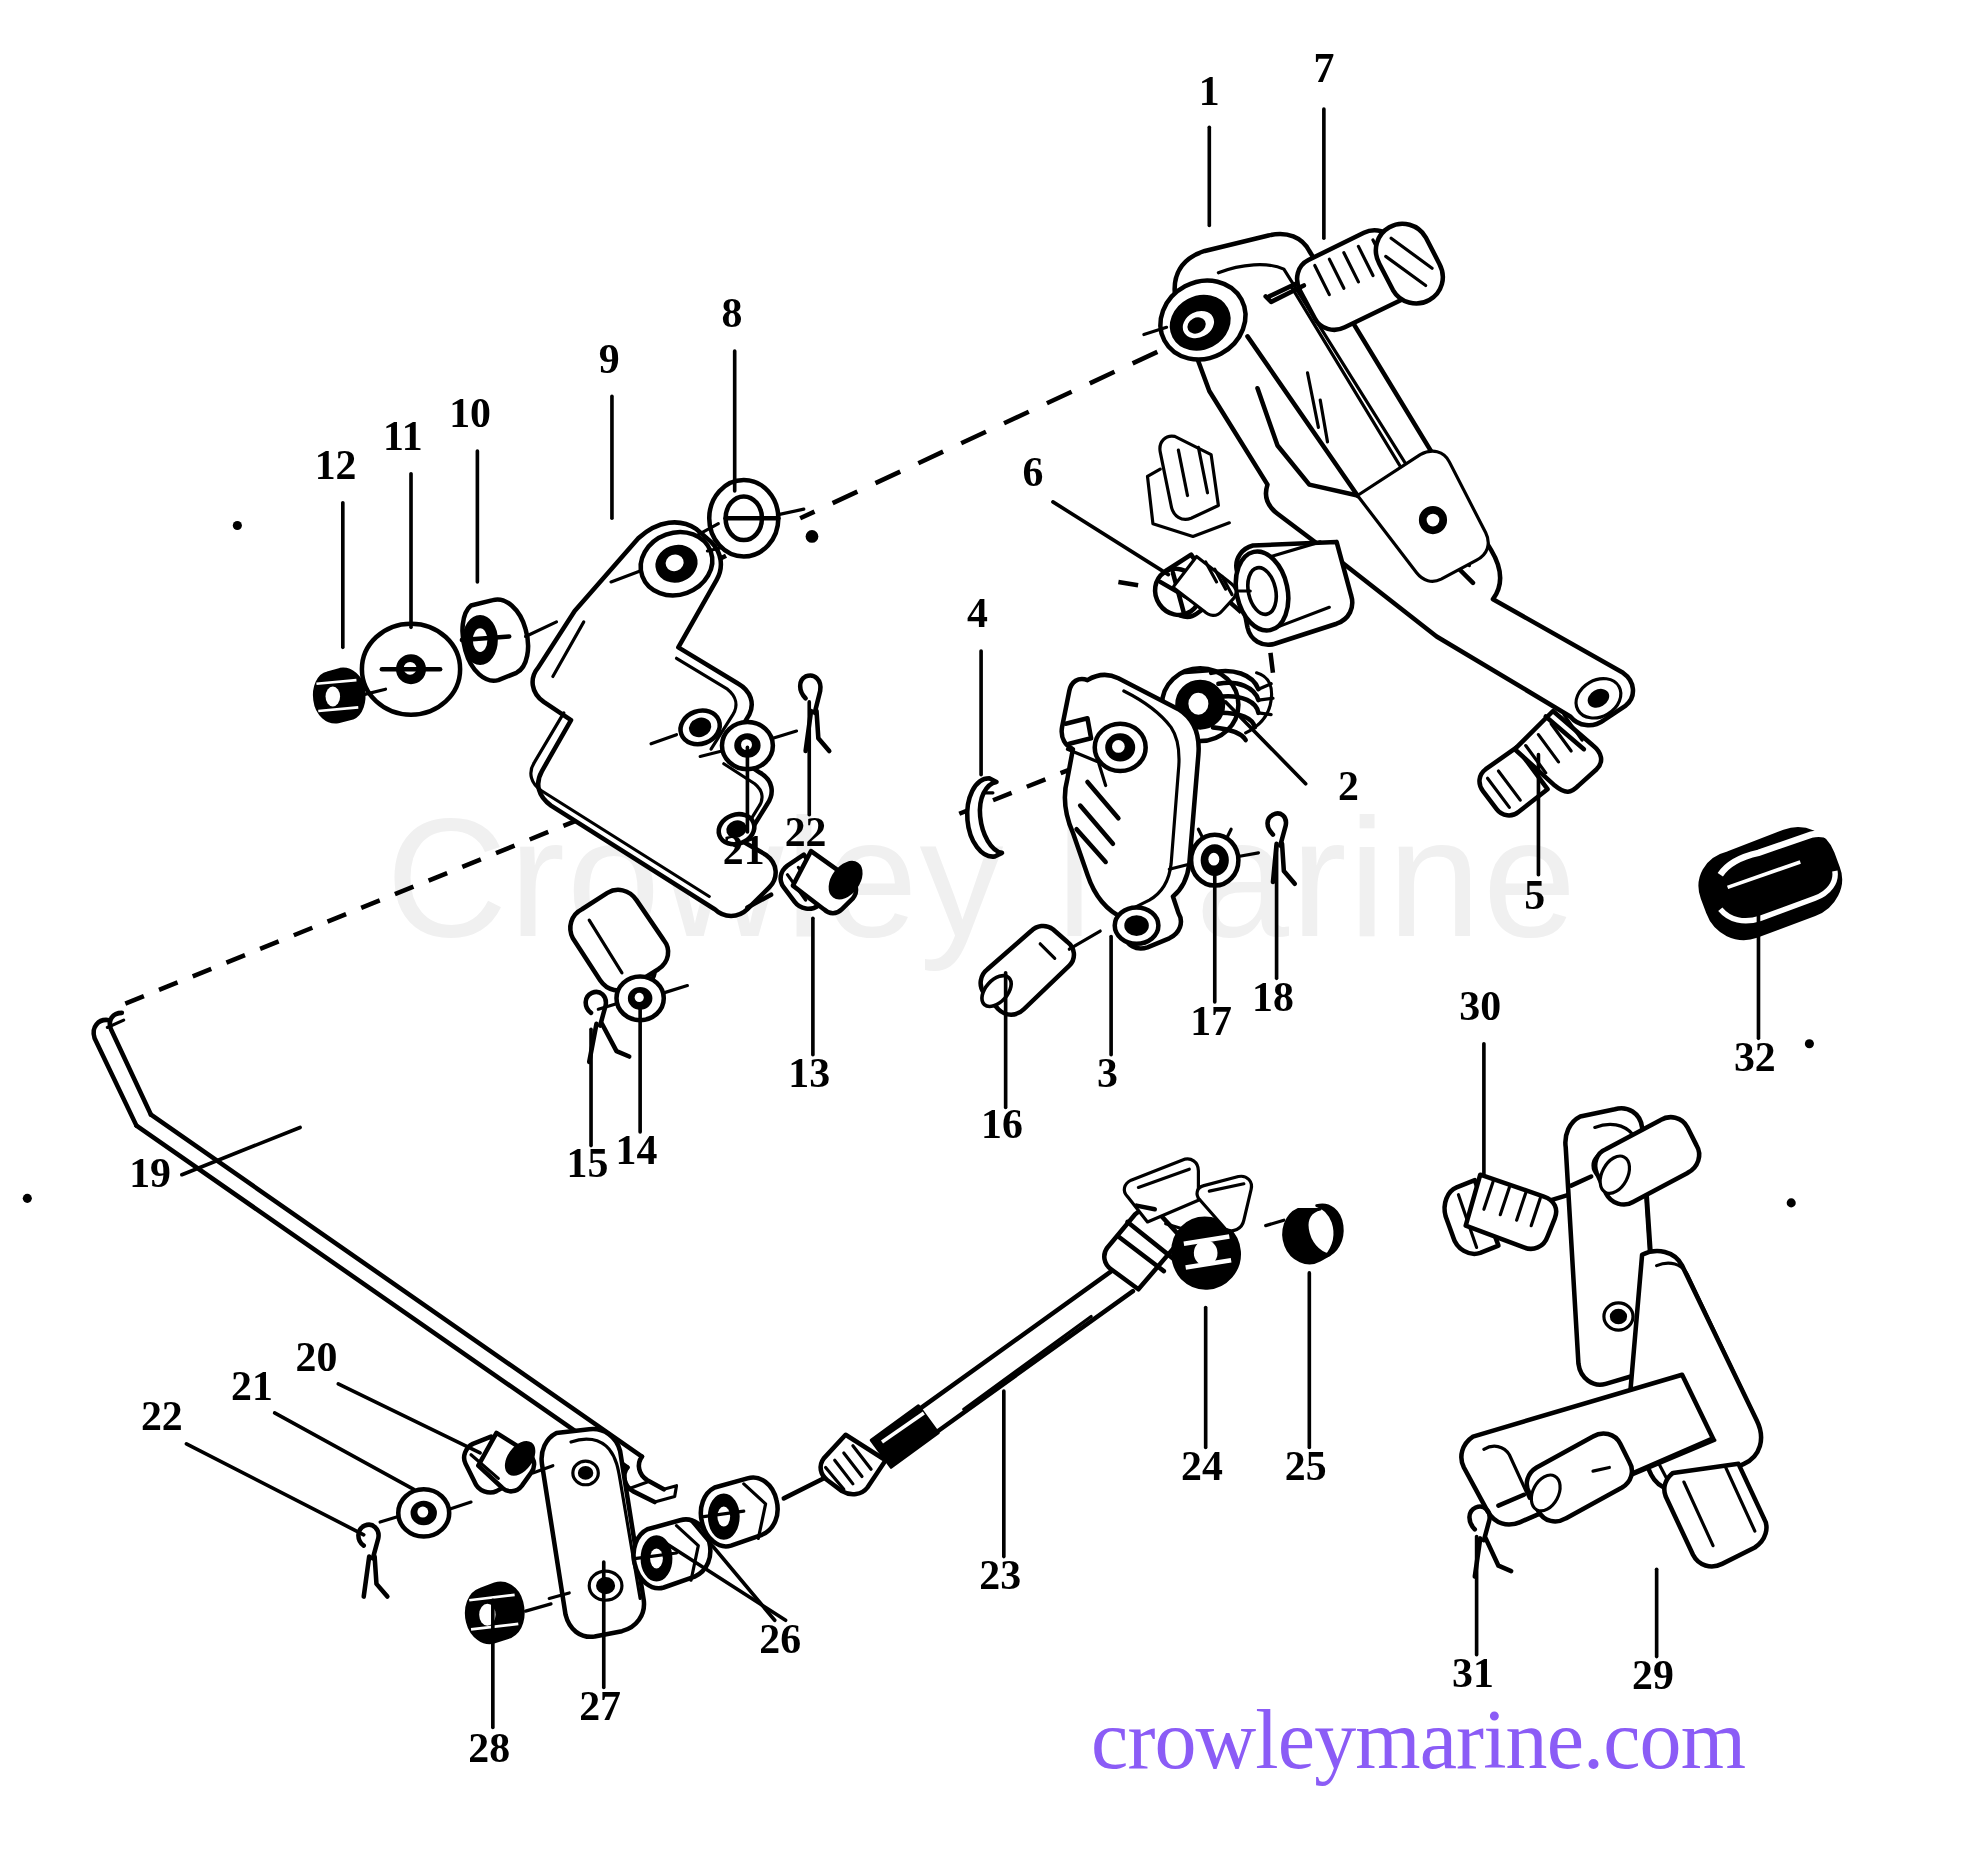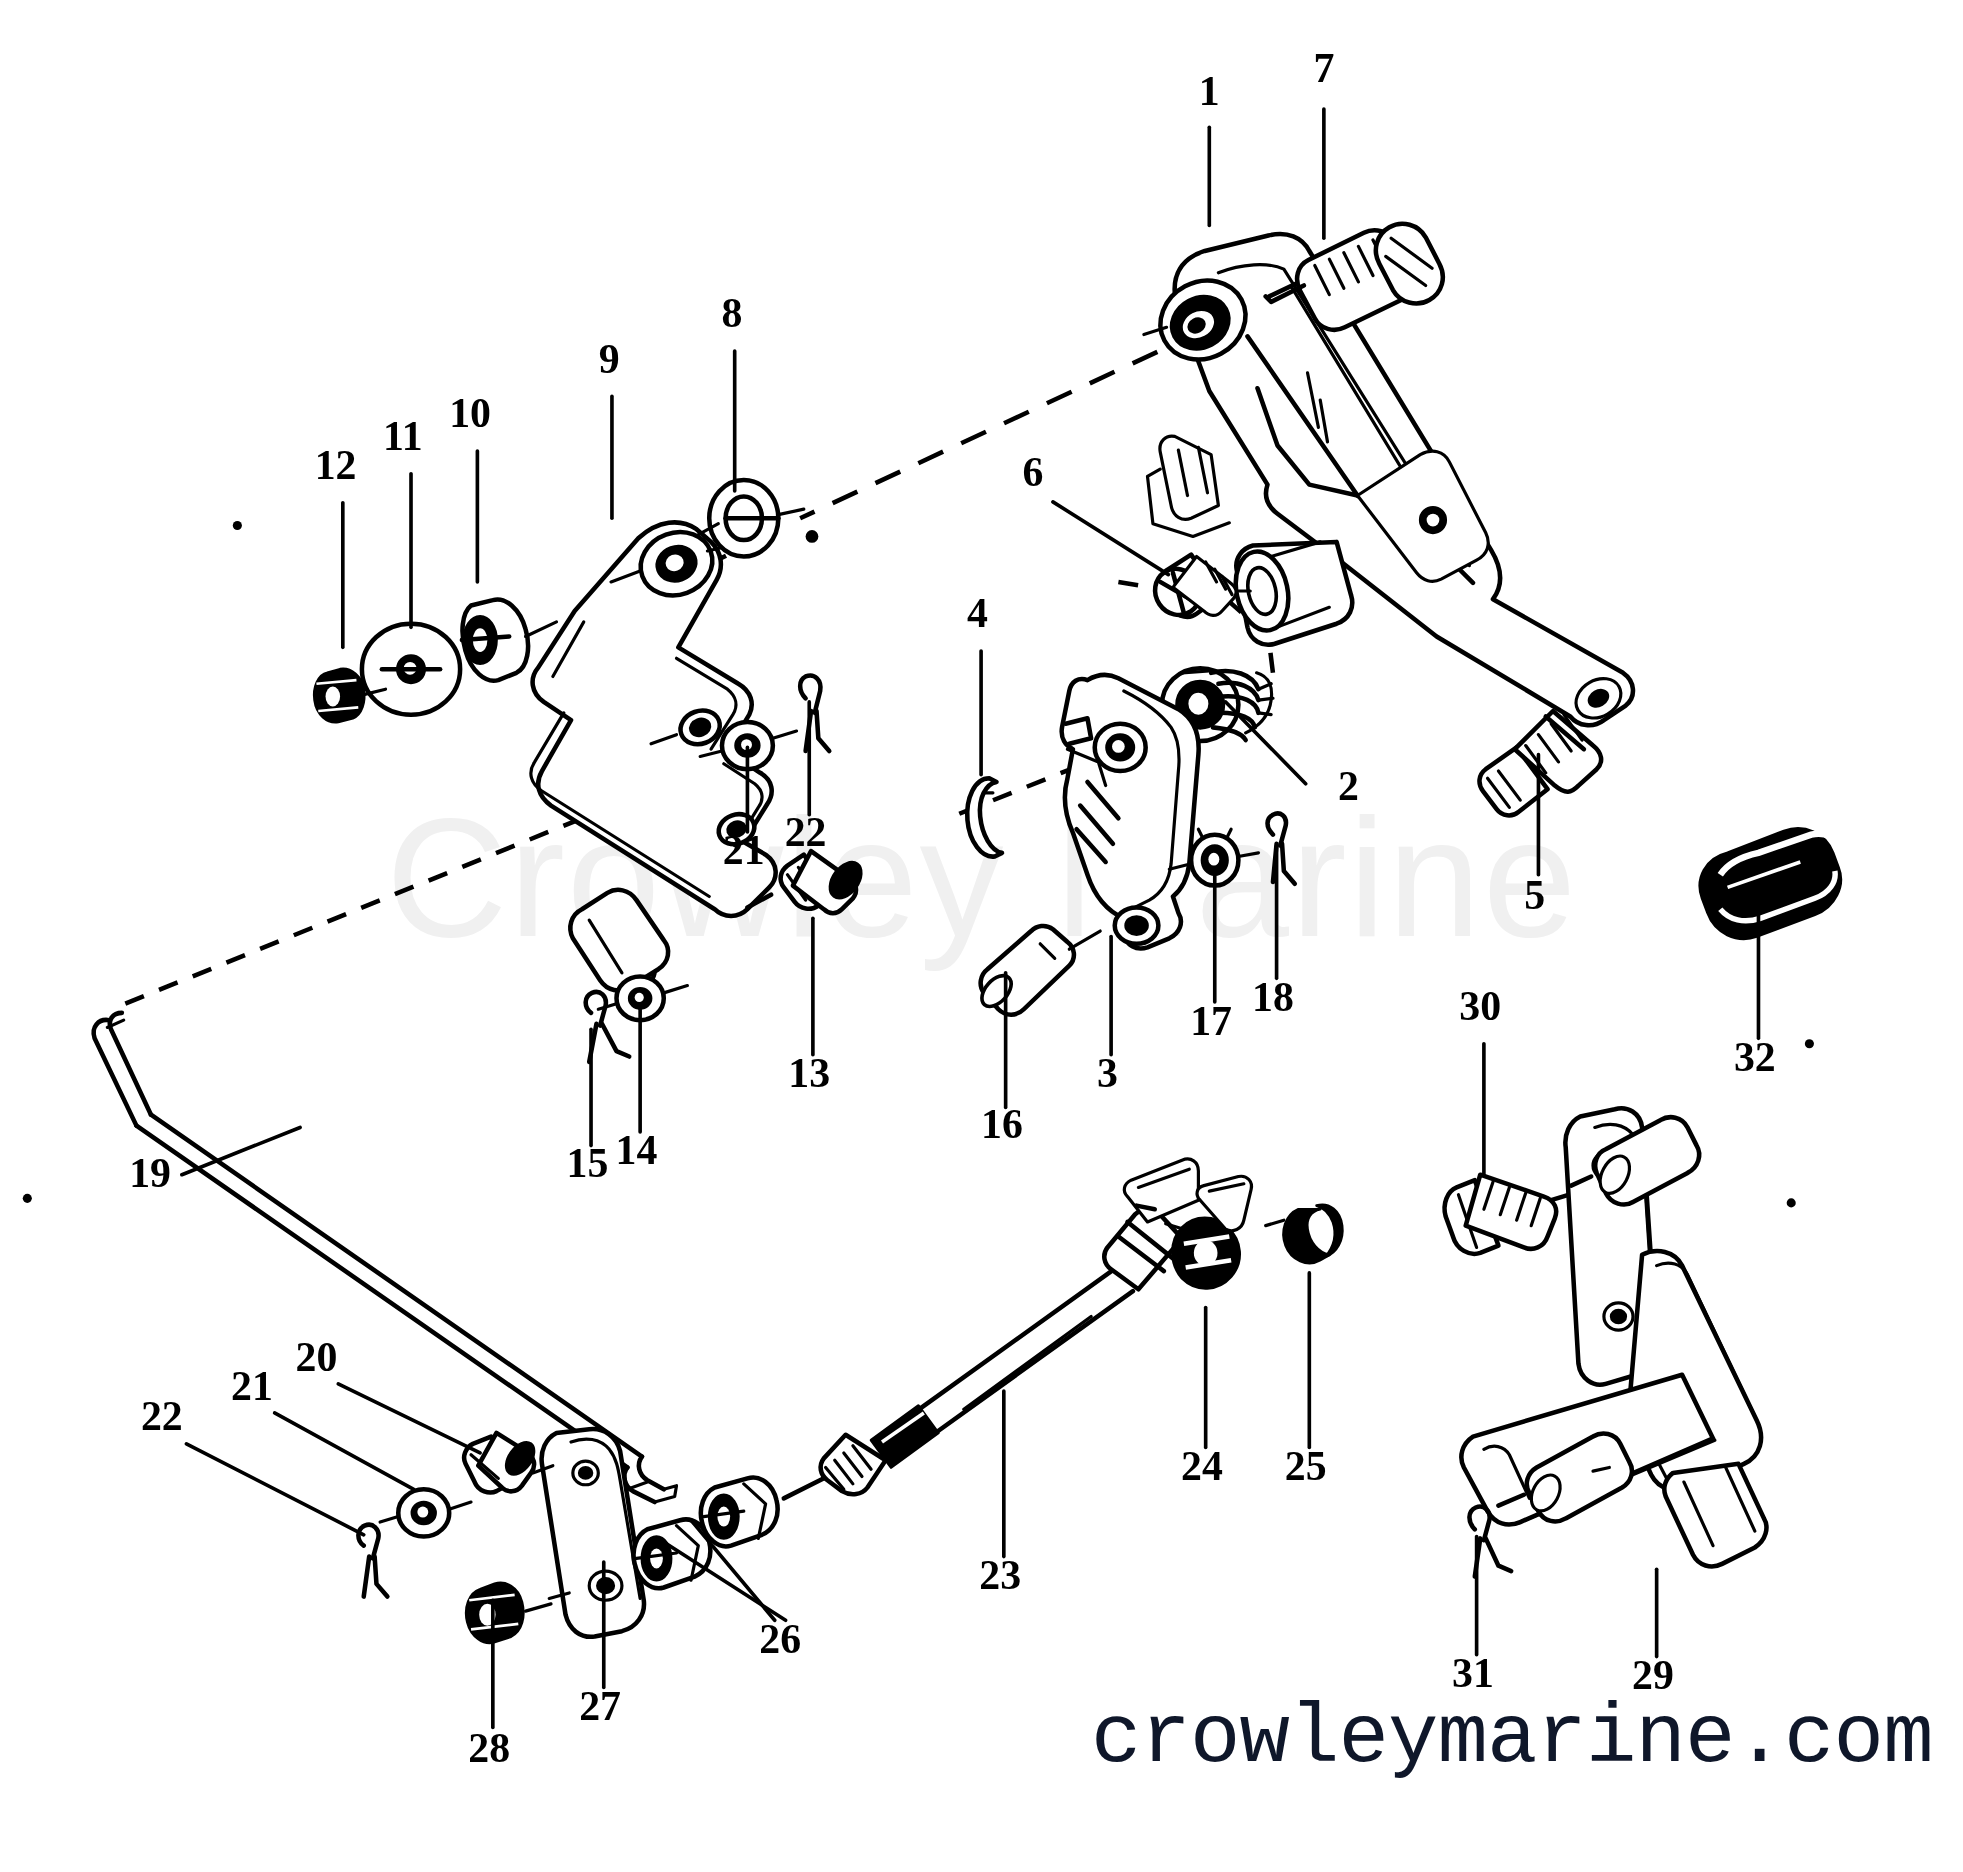--- a/index.html
+++ b/index.html
@@ -5,22 +5,22 @@
   html,body{margin:0;padding:0;background:#ffffff;}
   body{width:1964px;height:1873px;position:relative;overflow:hidden;
        font-family:"Liberation Serif",serif;}
   #diagram-root{position:absolute;left:0;top:0;width:1964px;height:1873px;}
   svg.layer{position:absolute;left:0;top:0;width:1964px;height:1873px;}
   .wm-main{position:absolute;left:0;top:782px;width:1964px;text-align:center;
            font-family:"Liberation Sans",sans-serif;font-size:168px;
            color:#f0f0f0;letter-spacing:1.8px;font-weight:400;
            user-select:none;white-space:nowrap;}
   .footer-url{position:absolute;left:1091px;top:1691px;width:746px;
-              font-family:Liberation Mono, monospace;font-size:84px;
-              color:#0f172a;letter-spacing:-0.9px;white-space:nowrap;}
+              font-family:Liberation Serif, serif;font-size:84px;
+              color:#8b5cf6;letter-spacing:-0.9px;white-space:nowrap;}
   text.callout{font-family:"Liberation Serif",serif;font-weight:700;
                font-size:46px;fill:#000;}
   .ink{fill:none;stroke:#000;stroke-width:5;stroke-linecap:round;stroke-linejoin:round;}
   .ink-thin{fill:none;stroke:#000;stroke-width:3.5;stroke-linecap:round;stroke-linejoin:round;}
   .ink-fill{fill:#000;stroke:#000;stroke-width:3;stroke-linejoin:round;}
   .white-fill{fill:#fff;stroke:#000;stroke-width:5;stroke-linejoin:round;stroke-linecap:round;}
   .white-fill-thin{fill:#fff;stroke:#000;stroke-width:3.5;stroke-linejoin:round;stroke-linecap:round;}
   .leader{stroke:#000;stroke-width:4;fill:none;stroke-linecap:round;}
   .dashline{stroke:#000;stroke-width:5;fill:none;stroke-dasharray:30 22;stroke-linecap:butt;}
   .dashline-s{stroke:#000;stroke-width:5;fill:none;stroke-dasharray:22 18;stroke-linecap:butt;}

